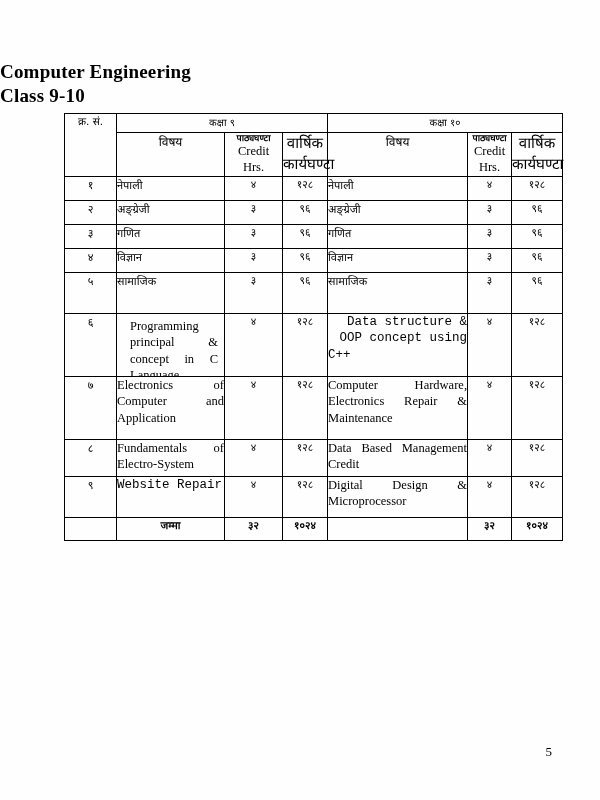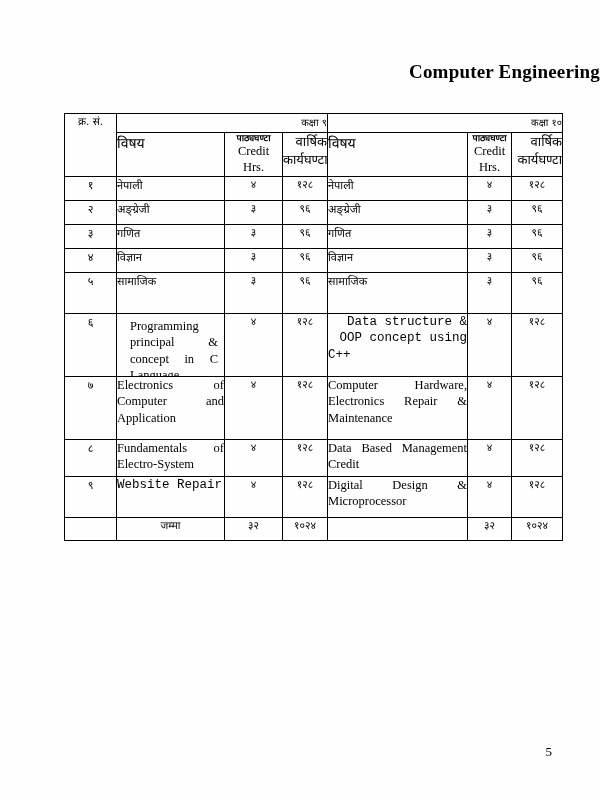--- a/index.html
+++ b/index.html
@@ -21,21 +21,21 @@
     inset: 0;
     background: #fefefe;
   }
 
   
   .title-block {
     position: absolute;
     top: 60px;
     left: 0;
     width: 600px;
-    text-align: right;
+    text-align: left;
   }
   .title-line-1 {
     font-size: 19px;
     font-weight: bold;
     letter-spacing: 0.2px;
     line-height: 24px;
   }
   .title-line-2 {
     font-size: 19px;
     font-weight: bold;
@@ -68,38 +68,38 @@
   col.c-sn      { width: 52px; }
   col.c-subj9   { width: 108px; }
   col.c-cr9     { width: 58px; }
   col.c-an9     { width: 45px; }
   col.c-subj10  { width: 140px; }
   col.c-cr10    { width: 44px; }
   col.c-an10    { width: 51px; }
 
   
   .hdr-class {
-    text-align: right;
+    text-align: center;
     font-size: 10px;
     height: 18px;
     line-height: 18px;
     font-family: "DejaVu Sans", "Liberation Sans", sans-serif;
     font-weight: bold;
   }
   .hdr-sn {
     text-align: center;
     vertical-align: middle;
     font-size: 10.5px;
     font-family: "DejaVu Sans", "Liberation Sans", sans-serif;
     font-weight: bold;
   }
   .hdr-sub {
-    text-align: left;
+    text-align: center;
     vertical-align: middle;
-    font-size: 14px;
+    font-size: 12px;
     font-family: "DejaVu Sans", "Liberation Sans", sans-serif;
     font-weight: bold;
     padding: 3px 2px;
   }
   .hdr-credit {
     text-align: center;
     vertical-align: middle;
     padding: 2px 1px;
     line-height: 1.25;
   }
@@ -108,23 +108,23 @@
     font-size: 9px;
     font-family: "DejaVu Sans", "Liberation Sans", sans-serif;
     font-weight: bold;
   }
   .hdr-credit .en {
     display: block;
     font-size: 12.5px;
     font-family: "Liberation Serif", serif;
   }
   .hdr-annual {
-    text-align: right;
+    text-align: center;
     vertical-align: middle;
-    font-size: 13px;
+    font-size: 15px;
     font-family: "DejaVu Sans", "Liberation Sans", sans-serif;
     font-weight: bold;
     line-height: 1.4;
     padding: 2px 1px;
   }
   .hdr-annual span { display: block; }
 
   .thick-under td { border-bottom: 2.2px solid #000; }
 
   
@@ -166,21 +166,21 @@
     padding-top: 4px;
   }
 
   
   tr.r-basic td { height: 23px; }
   tr.r-basic-tall td { height: 40px; }
   tr.r-tech-a td { height: 62px; }
   tr.r-tech-b td { height: 62px; }
   tr.r-tech-c td { height: 36px; }
   tr.r-tech-d td { height: 40px; }
-  tr.r-total td { height: 22px; }
+  tr.r-total td { height: 22px; font-weight: bold; }
 
   tr.r-total td { border-top: 1.6px solid #000; }
 
   
   .clip-cell {
     position: relative;
   }
   .clip-inner {
     position: absolute;
     left: 6px;
@@ -203,20 +203,21 @@
     font-family: "Liberation Serif", serif;
   }
 </style>
 </head>
 <body>
 
 <div class="page">
 
   <div class="title-block">
     <div class="title-line-1">Computer Engineering</div>
+    <div class="title-line-2">Class 9-10</div>
   </div>
 
   <div class="table-wrap">
     <table class="curriculum">
       <colgroup>
         <col class="c-sn">
         <col class="c-subj9">
         <col class="c-cr9">
         <col class="c-an9">
         <col class="c-subj10">

